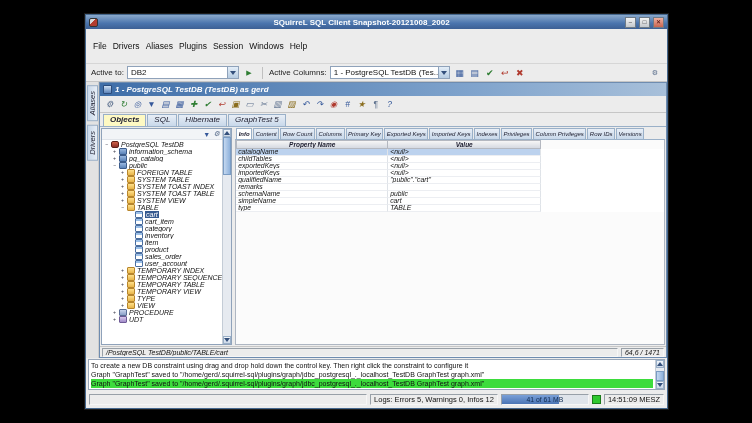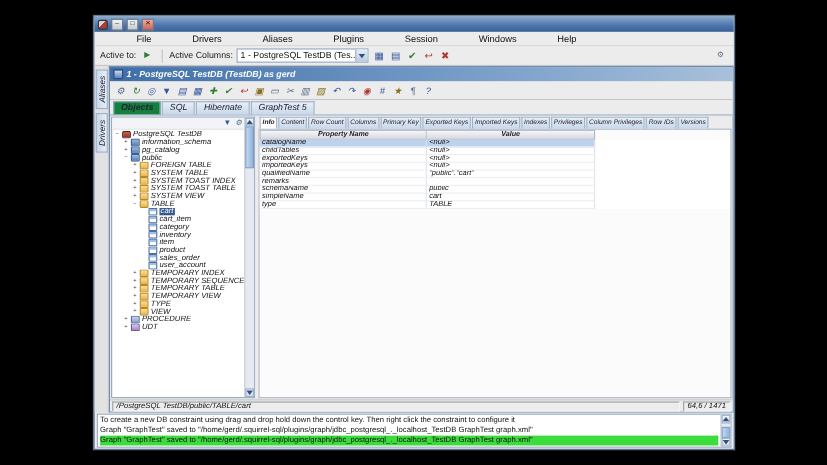--- a/index.html
+++ b/index.html
@@ -15,21 +15,21 @@
   .titlebar{flex:0 0 14px;background:linear-gradient(180deg,var(--titlebar_light,#8aa9cc),var(--titlebar,#4a74ad) 60%,#3c6094);
     display:flex;align-items:center;gap:3px;padding:0 3px;}
   .app-icon{width:9px;height:9px;border-radius:2px;background:linear-gradient(135deg,#d8d8d8 40%,#b23c2e 40%);border:1px solid #333;}
   .tb-title{flex:1;text-align:center;color:#fff;font-size:8px;font-weight:bold;white-space:nowrap;overflow:hidden;}
   .tb-btn{width:11px;height:11px;background:linear-gradient(#f4f4f4,#c4c8cc);border:1px solid #6e7a86;
     font-size:6px;line-height:9px;text-align:center;color:#222;}
   .tb-btn.close{background:linear-gradient(#f0b0a0,#c86450);color:#400;}
 
   
   .menubar{flex:0 0 12px;display:flex;align-items:center;padding:0 4px;background:#ececec;border-bottom:1px solid #d6d6d6;}
-  .menu-item{font-size:8.5px;padding:1px 3px;white-space:nowrap;margin-left:31px;}
+  .menu-item{font-size:8.5px;padding:12px 3px;white-space:nowrap;}
 
   
   .toolbar{flex:0 0 18px;display:flex;align-items:center;gap:3px;padding:0 5px;background:#ececec;border-bottom:1px solid #c6c6c6;}
   .lbl{font-size:8px;white-space:nowrap;color:#222;}
   .combo{display:inline-flex;align-items:stretch;height:13px;background:#fff;border:1px solid #8fa2ba;}
   .combo-text{font-size:8px;line-height:11px;padding:0 3px;white-space:nowrap;overflow:hidden;flex:1;}
   .combo-arrow{width:11px;background:linear-gradient(#e4eef8,#b6cce2);border-left:1px solid #8fa2ba;
     display:flex;align-items:center;justify-content:center;}
   .tri-down{width:0;height:0;border-left:3px solid transparent;border-right:3px solid transparent;border-top:4px solid #34507c;}
   .tri-up{width:0;height:0;border-left:3px solid transparent;border-right:3px solid transparent;border-bottom:4px solid #34507c;}
@@ -53,21 +53,21 @@
     background:linear-gradient(90deg,#3f6ea8,#7fa3cc 65%,#a8c0da);}
   .iframe-icon{width:9px;height:9px;border-radius:1px;background:linear-gradient(180deg,#cfe0f4,#5a82b8);border:1px solid #2c4c7c;}
   .ititle-text{flex:1;color:#fff;font-size:8px;font-weight:bold;white-space:nowrap;overflow:hidden;}
 
   .itoolbar{flex:0 0 17px;display:flex;align-items:center;gap:1px;padding:0 3px;background:#ececec;border-bottom:1px solid #c6c6c6;overflow:hidden;}
   .itoolbar .icon-btn{width:13px;height:13px;font-size:8.5px;}
 
   .itabs{flex:0 0 13px;display:flex;align-items:flex-end;gap:1px;padding:1px 3px 0;background:#ececec;border-bottom:1px solid #9ab0c8;}
   .tab{font-size:8px;line-height:10px;padding:0 6px 1px;background:linear-gradient(#e8eef6,#c8d8ea);
     border:1px solid #9ab0c8;border-bottom:none;color:#223;white-space:nowrap;}
-  .tab.sel{background:#15803d;font-weight:bold;}
+  .tab.sel{background:#fef9c3;font-weight:bold;}
 
   .icontent{flex:1;display:flex;min-height:0;padding:1px;}
 
   
   .treepane{flex:0 0 118px;background:#fff;border:1px solid #8fa2ba;display:flex;min-height:0;}
   .treeleft{flex:1;display:flex;flex-direction:column;min-width:0;}
   .tree-header{flex:0 0 11px;display:flex;justify-content:flex-end;align-items:center;gap:1px;padding:0 1px;background:#f2f4f7;border-bottom:1px solid #e0e4ea;}
   .mini-icon{width:9px;height:9px;display:inline-flex;align-items:center;justify-content:center;font-size:7px;}
   .tree{flex:1;overflow:hidden;padding-top:1px;}
   .tree-row{display:flex;align-items:center;height:7px;white-space:nowrap;overflow:hidden;}
@@ -132,37 +132,44 @@
   .sb-green{width:9px;height:9px;background:var(--indicator_green,#2ec82e);border:1px solid #1a7a1a;}
 </style>
 </head>
 <body>
 
 <div class="desktop">
   <div class="window">
 
     <div class="titlebar">
       <span class="app-icon"></span>
+      <span class="tb-title">SQuirreL SQL Client Snapshot-20121008_2002</span>
       <span class="tb-btn">–</span>
       <span class="tb-btn">□</span>
       <span class="tb-btn close">✕</span>
     </div>
 
     <div class="menubar">
         <span class="menu-item">File</span>
         <span class="menu-item">Drivers</span>
         <span class="menu-item">Aliases</span>
         <span class="menu-item">Plugins</span>
         <span class="menu-item">Session</span>
         <span class="menu-item">Windows</span>
         <span class="menu-item">Help</span>
       </div>
 
     <div class="toolbar">
       <span class="lbl">Active to:</span>
+      <span class="combo alias-combo">
+        <span class="combo-text">DB2</span>
+        <span class="combo-arrow">
+            <span class="tri-down"></span>
+          </span>
+      </span>
       <span class="icon-btn" id="connect-btn">
           <span class="mini-icon" style="color: rgb(46, 125, 50);">▶</span>
         </span>
       <span class="tool-sep"></span>
       <span class="lbl">Active Columns:</span>
       <span class="combo session-combo">
         <span class="combo-text">1 - PostgreSQL TestDB (Tes...</span>
         <span class="combo-arrow">
             <span class="tri-down"></span>
           </span>
@@ -460,15 +467,25 @@
             <span class="tri-up"></span>
           </span>
         <span class="sb-track"></span>
         <span class="sb-thumb"></span>
         <span class="sb-btn">
             <span class="tri-down"></span>
           </span>
       </div>
     </div>
 
+    <div class="statusbar">
+      <span class="sunken sb-box sb-main"></span>
+      <span class="sunken sb-box">Logs: Errors 5, Warnings 0, Infos 12</span>
+      <span class="membar">
+        <span class="memfill" style="width: 67%;"></span>
+        <span class="memtext">41 of 61 MB</span>
+      </span>
+      <span class="sb-green"></span>
+      <span class="sunken sb-box">14:51:09 MESZ</span>
+    </div>
 
   </div>
 </div>
 
 </body></html>

